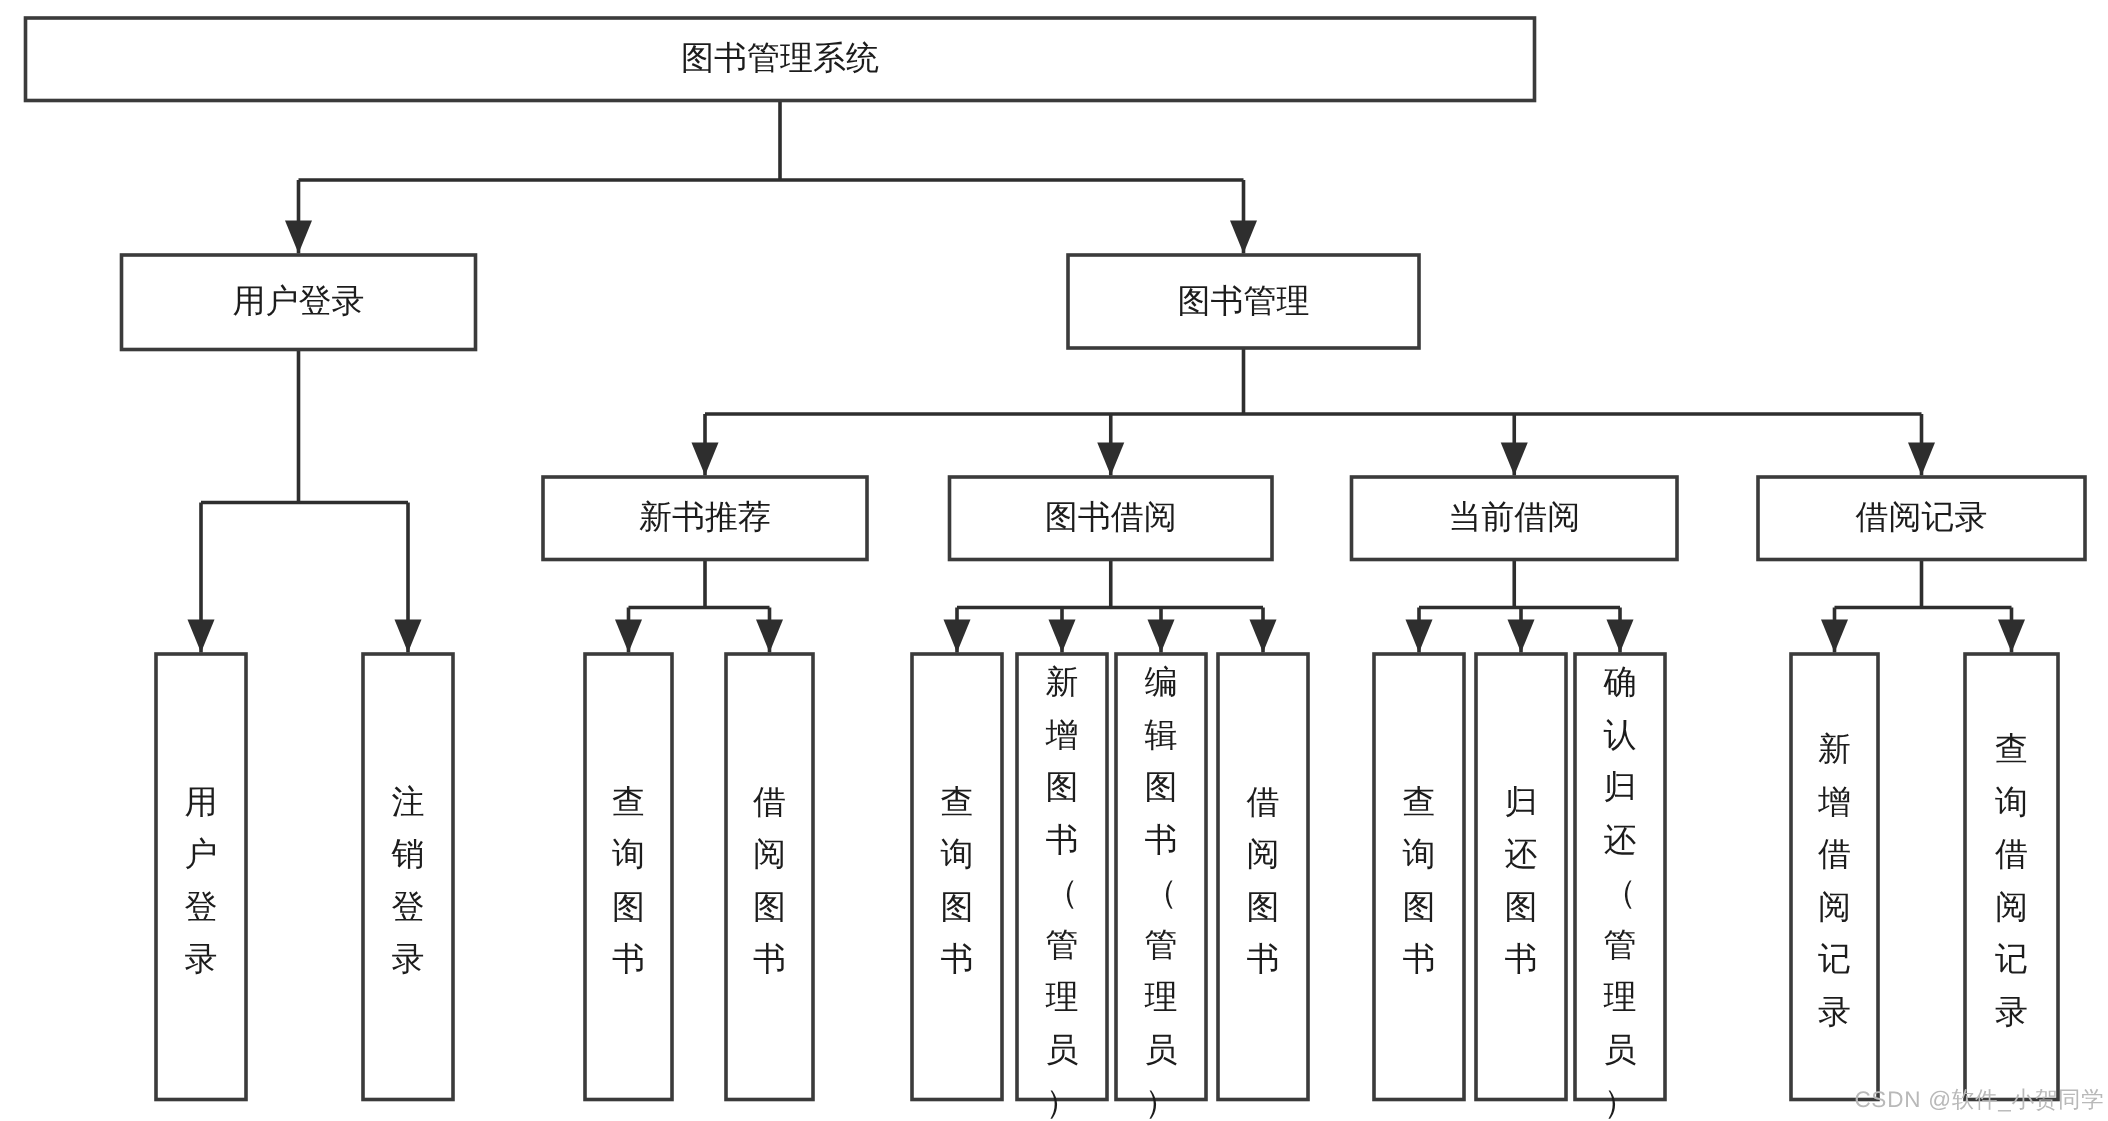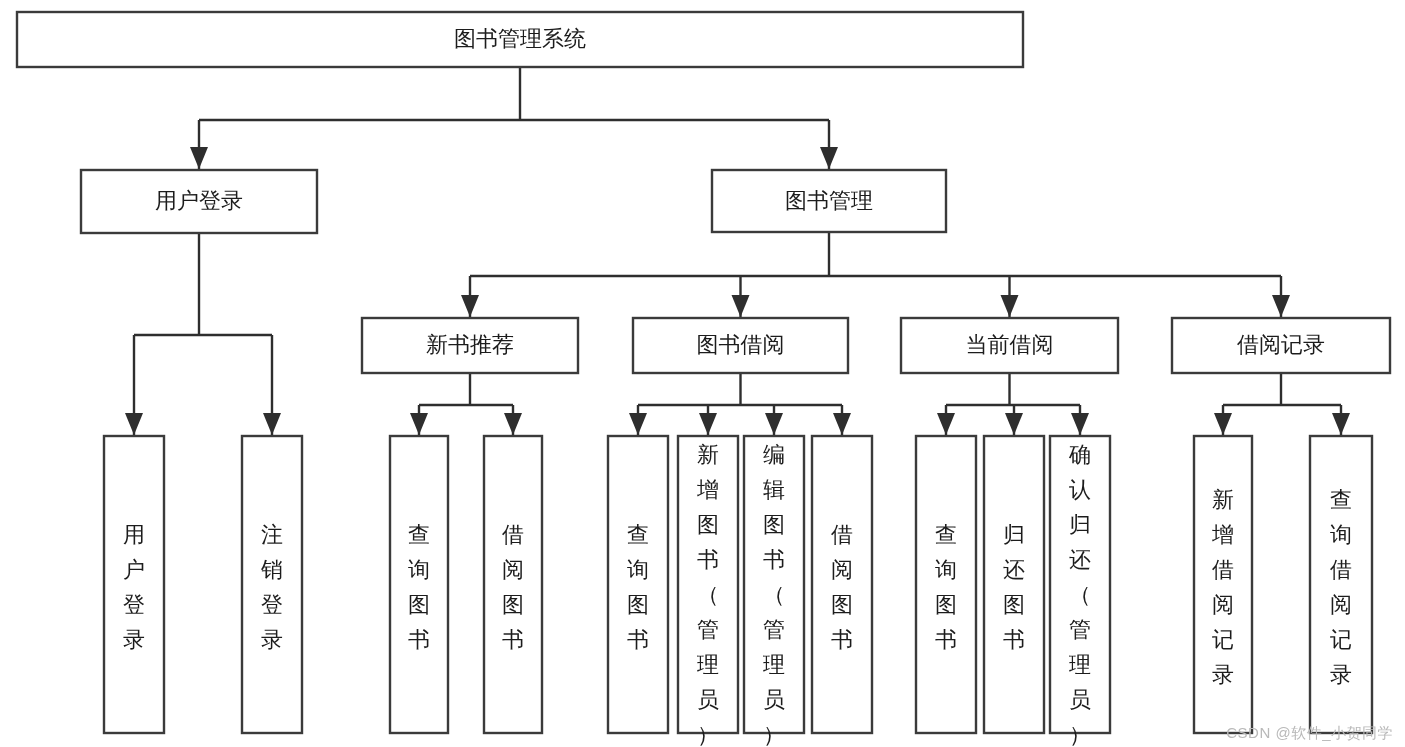--- a/index.html
+++ b/index.html
@@ -5,21 +5,21 @@
   html,body{margin:0;padding:0;background:#ffffff;}
   body{font-family:"Liberation Sans","DejaVu Sans",sans-serif;}
   #stage{position:relative;width:1405px;height:747px;background:#fff;overflow:hidden;}
   #diagram{position:absolute;left:0;top:0;width:1405px;height:747px;}
   .node-rect{fill:#ffffff;stroke:#3b3b3b;stroke-width:2.4;}
   .node-text{fill:#1c1c1c;font-family:"Liberation Sans","DejaVu Sans",sans-serif;
              font-size:22px;text-anchor:middle;dominant-baseline:middle;}
   .node-text-v{fill:#1c1c1c;font-family:"Liberation Sans","DejaVu Sans",sans-serif;
                font-size:22px;text-anchor:middle;}
   .edge{stroke:#2e2e2e;stroke-width:2.4;fill:none;stroke-linecap:butt;}
-  .watermark{position:absolute;right:12px;bottom:4px;font-size:15px;color:#b9b9b9;
+  .watermark{position:absolute;right:2px;bottom:4px;font-size:15px;color:#b9b9b9;
              font-family:"Liberation Sans","DejaVu Sans",sans-serif;letter-spacing:.5px;
              white-space:nowrap;}
 </style>
 </head>
 <body>
 
 <div id="stage">
   <svg id="diagram" viewBox="0 0 1405 747">
       <g>
         <line x1="520" y1="67" x2="520" y2="120" class="edge"></line>

